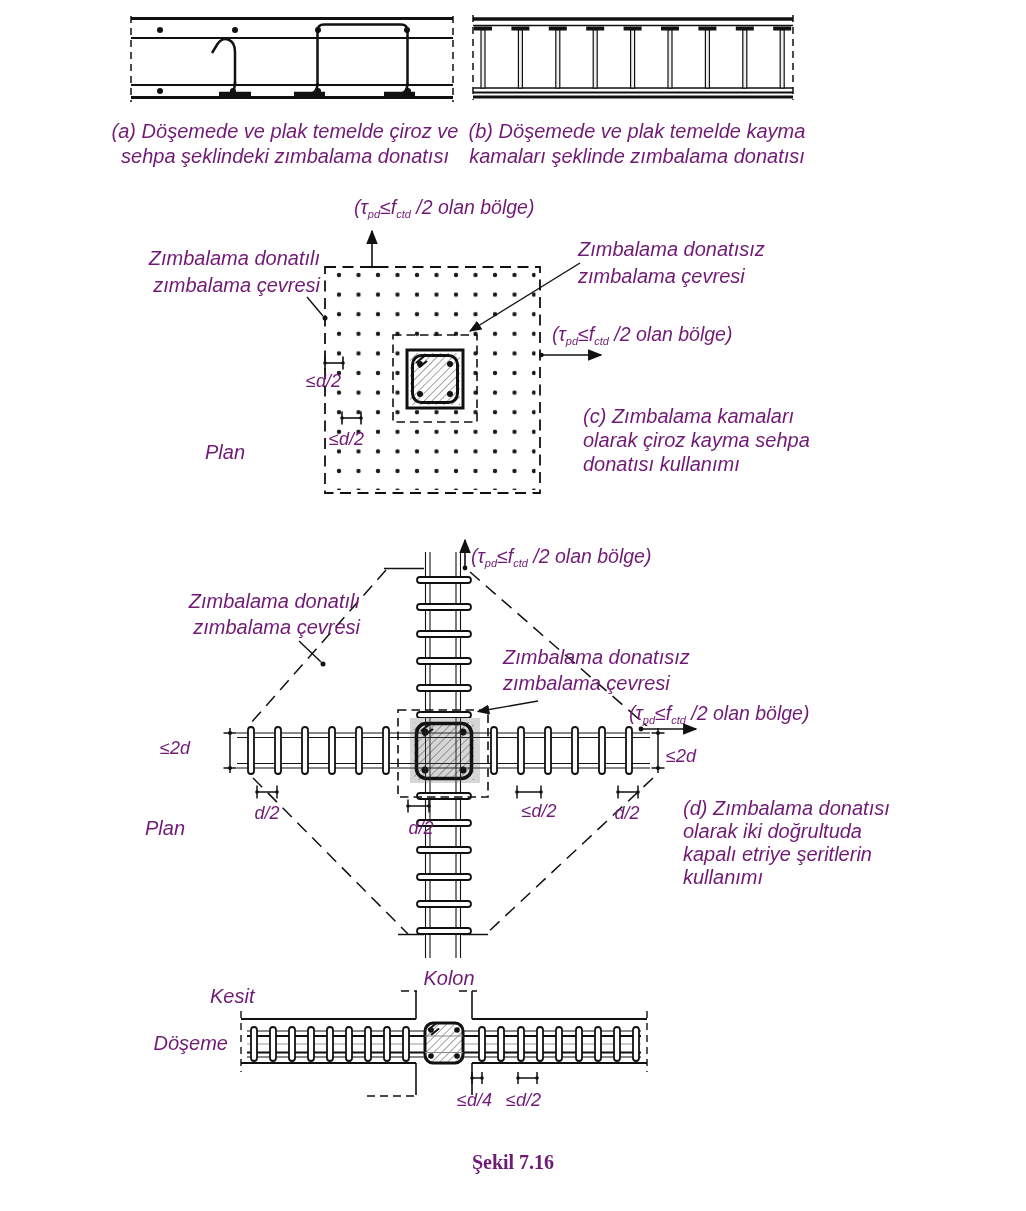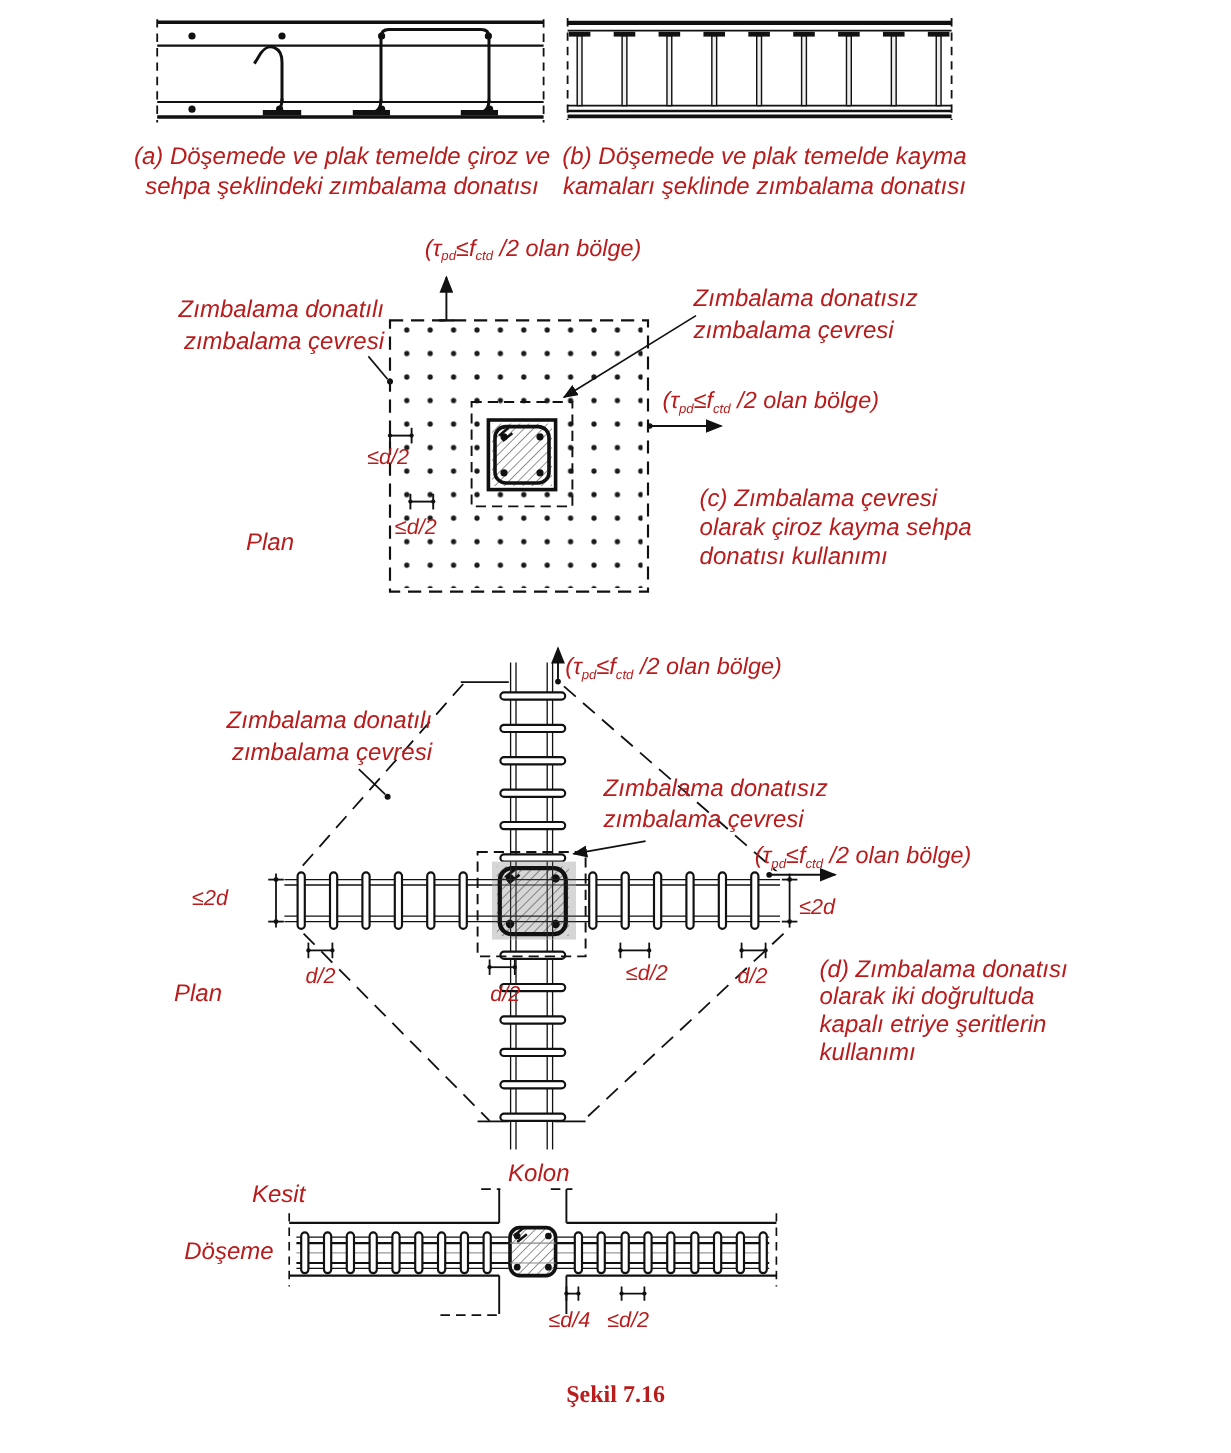--- a/index.html
+++ b/index.html
@@ -1,19 +1,19 @@
 <!DOCTYPE html>
 <html><head>
 <meta charset="utf-8">
 <style>
   html,body{margin:0;padding:0;background:#fff;}
   .page{position:relative;width:1026px;height:1211px;background:#ffffff;
         font-family:"Liberation Sans",sans-serif;color:#111;overflow:hidden;}
   .page svg{position:absolute;left:0;top:0;z-index:1;}
-  .lbl{position:absolute;z-index:2;font-style:italic;color:#b91c1c;
+  .lbl{position:absolute;z-index:2;font-style:italic;color:#701a75;
        white-space:nowrap;font-size:20px;line-height:25px;}
   .wrap{white-space:normal;}
   .small{font-size:18px;line-height:20px;}
   .tau{font-size:19.5px;}
   .tau .sb{font-size:11px;vertical-align:-4px;}
   .ra{text-align:right;}
   .ctr{text-align:center;}
   .cap3{line-height:24px;}
   .cap4{line-height:23px;}
   .per{line-height:27px;}
@@ -344,21 +344,21 @@
     <div>zımbalama çevresi</div>
   </div>
 
   <div class="lbl tau" style="left:552px;top:322px;"><span>(τ</span><span class="sb">pd</span><span>≤f</span><span class="sb">ctd</span><span> /2 olan bölge)</span></div>
 
   <div class="lbl small" style="left:306px;top:371px;">≤d/2</div>
   <div class="lbl small" style="left:329px;top:429px;">≤d/2</div>
   <div class="lbl" style="left:205px;top:440px;">Plan</div>
 
   <div class="lbl wrap cap3" style="left:583px;top:404px;">
-    <div>(c) Zımbalama çevresi</div>
+    <div>(c) Zımbalama kamaları</div>
     <div>olarak çiroz kayma sehpa</div>
     <div>donatısı kullanımı</div>
   </div>
 
   <div class="lbl tau" style="left:471px;top:544px;"><span>(τ</span><span class="sb">pd</span><span>≤f</span><span class="sb">ctd</span><span> /2 olan bölge)</span></div>
 
   <div class="lbl wrap ra per25" style="left:168px;top:589px;width:192px;">
     <div>Zımbalama donatılı</div>
     <div>zımbalama çevresi</div>
   </div>

